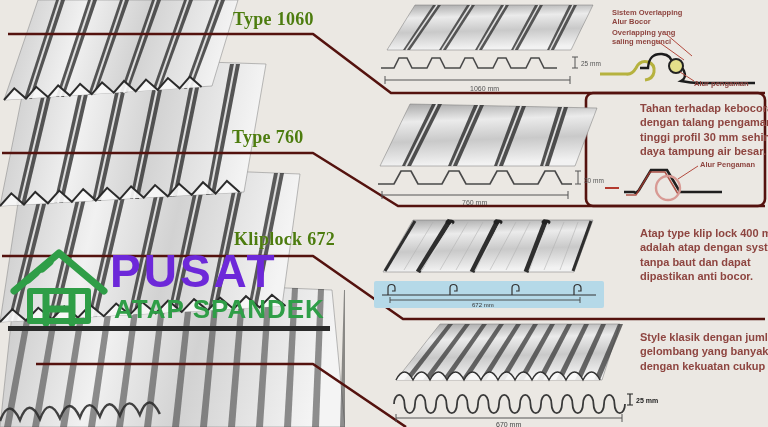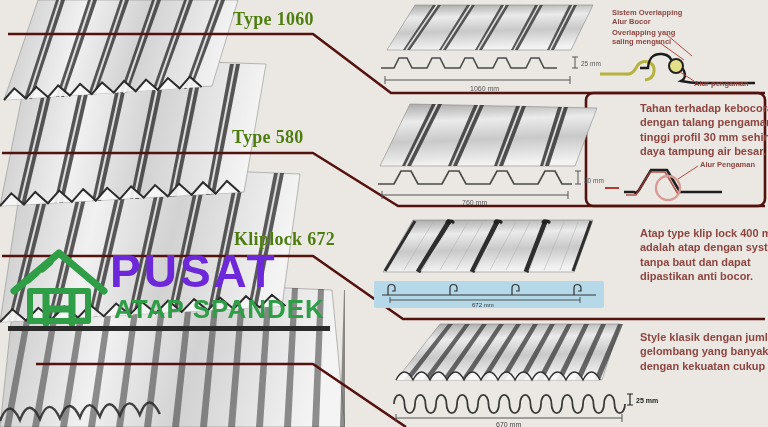--- a/index.html
+++ b/index.html
@@ -127,21 +127,21 @@
     <g fill="none" stroke="#54120e" stroke-width="2.6" stroke-linejoin="round">
       <path d="M8,34 H313 L391,93 H765"></path>
       <path d="M2,153 H313 L398,206 H765"></path>
       <path d="M2,256 H313 L403,319 H765"></path>
       <path d="M36,364 H313 L406,427"></path>
       <rect x="586" y="93" width="179" height="113" rx="7"></rect>
     </g>
   </svg>
 
   <div class="abs sec-label" style="left:233px;top:9px">Type 1060</div>
-  <div class="abs sec-label" style="left:232px;top:127px">Type 580</div>
+  <div class="abs sec-label" style="left:232px;top:127px">Type 760</div>
   <div class="abs sec-label" style="left:234px;top:229px">Kliplock 672</div>
 
   <svg class="abs" style="left:8px;top:245px" width="102" height="82" viewBox="0 0 102 82">
     <g fill="none" stroke="#2f9e47" stroke-width="7" stroke-linejoin="round" stroke-linecap="round">
       <path d="M6,46 L51,8 L96,46"></path>
       <path d="M20,35 l8,-7 M34,24 l8,-7"></path>
       <rect x="22" y="46" width="58" height="30" stroke-width="6"></rect>
       <path d="M38,50 V78 M64,50 V78 M38,64 H64"></path>
     </g>
   </svg>

